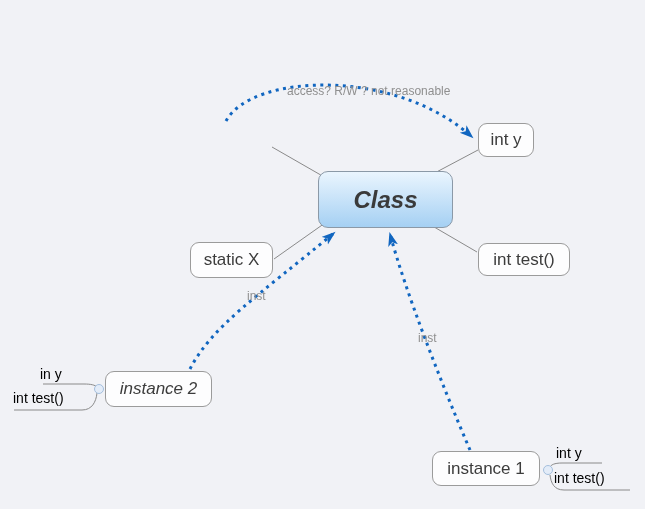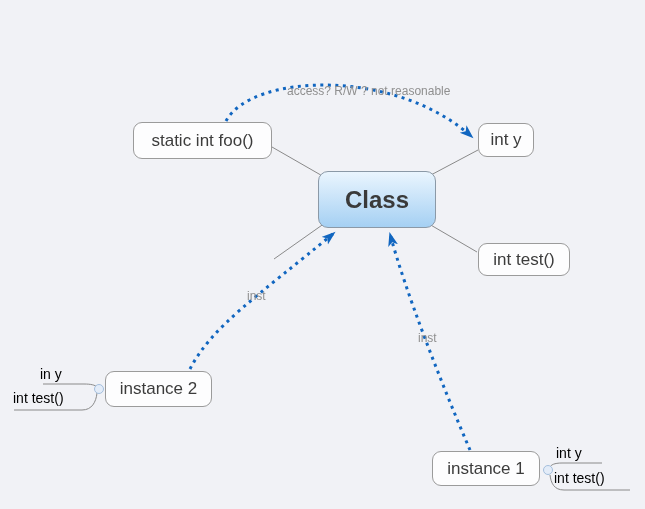--- a/index.html
+++ b/index.html
@@ -51,30 +51,30 @@
 
     <path d="M602,463 H562 C554,463 551,465 550,467" fill="none" stroke-width="1" stroke="#8a8a8a"></path>
     <path d="M630,490 H564 C554,490 551,483 550,475" fill="none" stroke-width="1" stroke="#8a8a8a"></path>
     <circle cx="548" cy="470" r="4.5" stroke-width="1" fill="#e3ecf8" stroke="#a4bfdd"></circle>
 
     <path d="M226,121 C252,73 396,68 472,137" fill="none" stroke-width="3" stroke-dasharray="3 4.5" marker-end="url(#ah)" stroke="#1166c0"></path>
     <path d="M190,369 C212,326 258,296 334,233" fill="none" stroke-width="3" stroke-dasharray="3 4.5" marker-end="url(#ah)" stroke="#1166c0"></path>
     <path d="M470,450 C440,380 405,290 390,234" fill="none" stroke-width="3" stroke-dasharray="3 4.5" marker-end="url(#ah)" stroke="#1166c0"></path>
   </svg>
 
-  <div class="node" style="left:133px; top:122px; width:139px; height:37px;">static int foo()</div>
 
   <div class="node" style="left:478px; top:123px; width:56px; height:34px;">int y</div>
 
-  <div class="node root-node" style="left:318px; top:171px; width:118px; height:57px;">Class</div>
+  <div class="node root-node" style="left:318px; top:171px; width:135px; height:57px;font-style:italic;">Class</div>
 
+  <div class="node" style="left:190px; top:242px; width:83px; height:36px;">static X</div>
 
   <div class="node" style="left:478px; top:243px; width:92px; height:33px;">int test()</div>
 
-  <div class="node" style="left:105px; top:371px; width:107px; height:36px;">instance 2</div>
+  <div class="node" style="left:105px; top:371px; width:107px; height:36px;font-style:italic;">instance 2</div>
 
   <div class="node" style="left:432px; top:451px; width:108px; height:35px;">instance 1</div>
 
   <div class="child-label" style="left:40px; top:366px; width:50px;">in y</div>
   <div class="child-label" style="left:13px; top:390px; width:76px;">int test()</div>
 
   <div class="child-label" style="left:556px; top:445px; width:48px;">int y</div>
   <div class="child-label" style="left:554px; top:470px; width:78px;">int test()</div>
 
   <span class="conn-label" style="left:287px; top:84px;">access? R/W ? not reasonable</span>

